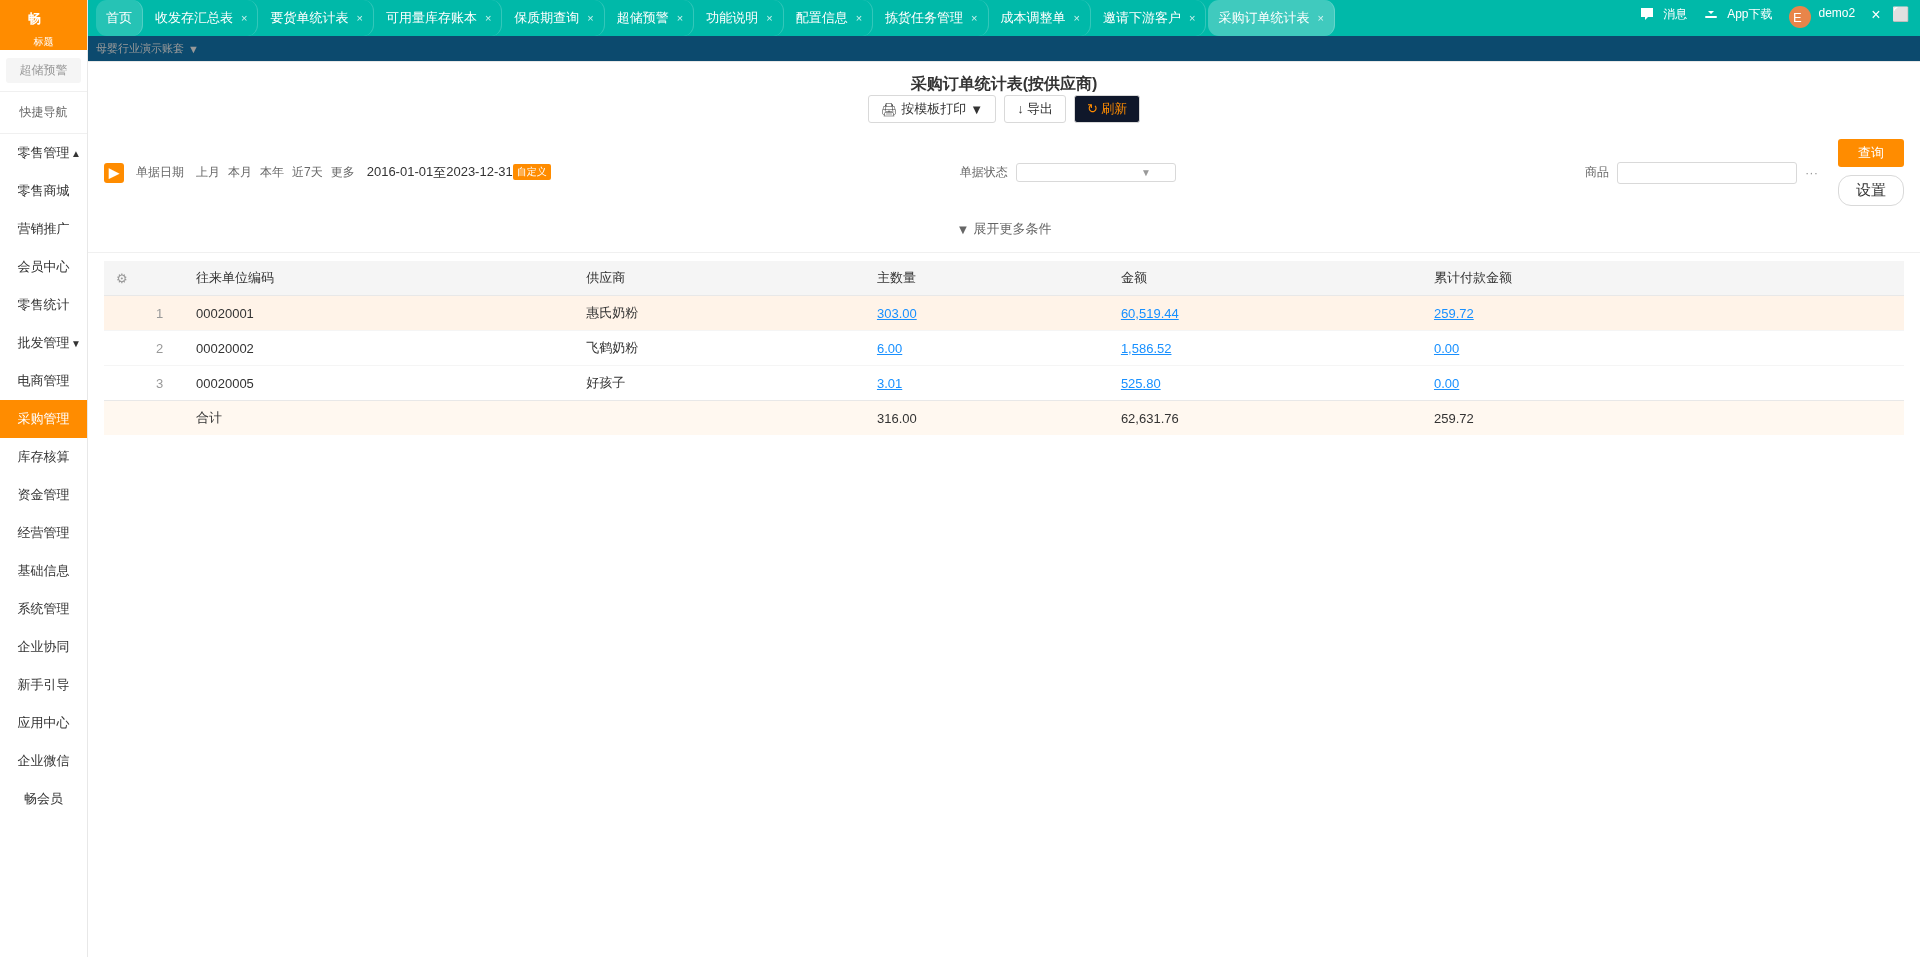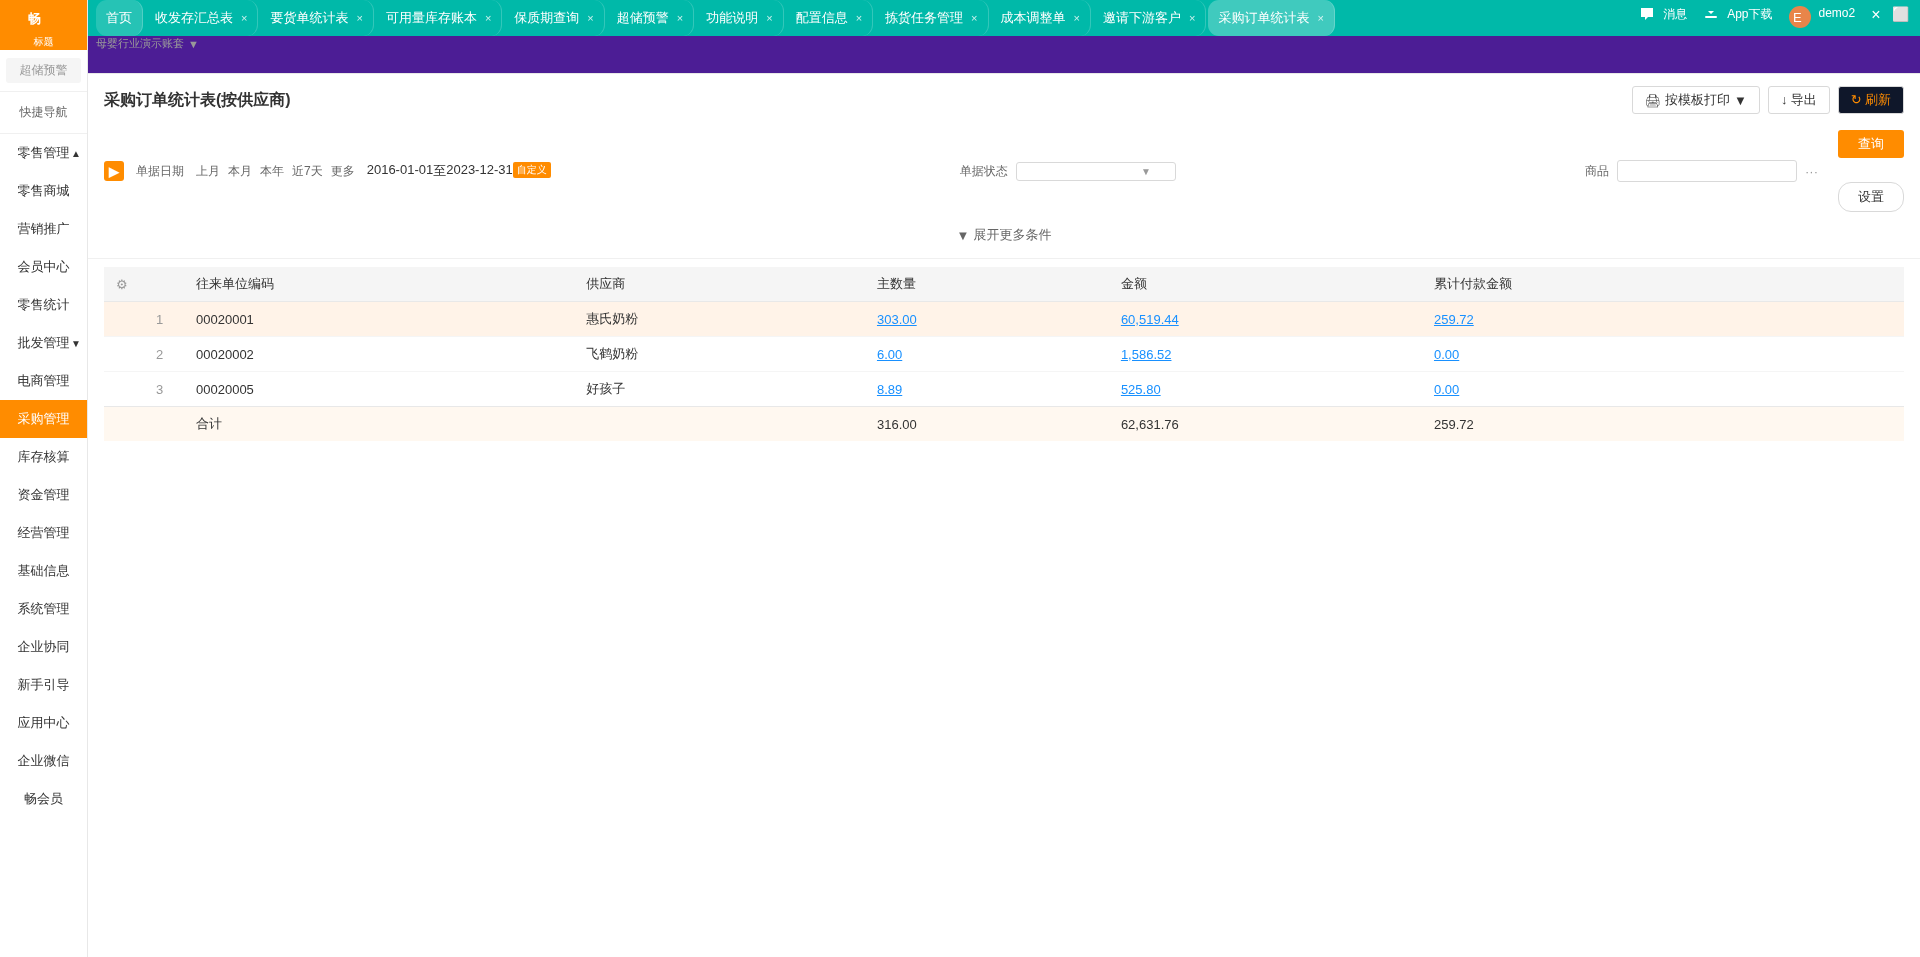--- a/index.html
+++ b/index.html
@@ -23,27 +23,27 @@
     .topbar { height: 36px; background: #00b9a9; display: flex; align-items: center; padding: 0 8px; overflow: hidden; }
     .topbar-tabs { display: flex; flex: 1; overflow: hidden; gap: 2px; }
     .topbar-tab { padding: 0 10px; height: 36px; display: flex; align-items: center; color: #fff; font-size: 12px; cursor: pointer; white-space: nowrap; border-right: 1px solid rgba(255,255,255,0.2); gap: 4px; border-radius: 11px; }
     .topbar-tab.home { background: rgba(255,255,255,0.15); }
     .topbar-tab.active { background: rgba(255,255,255,0.25); }
     .topbar-tab .close-x { color: rgba(255,255,255,0.8); font-size: 11px; margin-left: 4px; }
     .topbar-close-btns { display: flex; gap: 4px; margin-left: auto; padding-left: 8px; }
     .topbar-close-btns span { color: #fff; cursor: pointer; font-size: 14px; padding: 2px; }
 
     
-    .sub-header { height: 38px; background: #4c1d95; border-bottom: 1px solid #e8e8e8; display: flex; align-items: flex-start; padding: 0 8px; gap: 4px; }
+    .sub-header { height: 26px; background: #0c4a6e; border-bottom: 1px solid #e8e8e8; display: flex; align-items: center; padding: 0 8px; gap: 4px; }
     .sub-header-dropdown { display: flex; align-items: center; gap: 4px; color: #666; font-size: 12px; cursor: pointer; }
     .sub-header-dropdown span { color: #999; font-size: 11px; }
 
     
     .content { flex: 1; overflow-y: auto; background: #fff; }
-    .page-header { padding: 12px 16px 8px; display: flex; align-items: center; justify-content: space-between; }
+    .page-header { padding: 12px 16px 8px; display: flex; align-items: center; justify-content: space-between; flex-direction: column; }
     .page-title { font-size: 16px; font-weight: bold; color: #333; }
     .page-actions { display: flex; gap: 8px; align-items: center; }
     .btn-template { background: #fff; border: 1px solid #d9d9d9; color: #333; padding: 4px 12px; border-radius: 3px; cursor: pointer; font-size: 12px; display: flex; align-items: center; gap: 4px; }
     .btn-export { background: #fff; border: 1px solid #d9d9d9; color: #333; padding: 4px 12px; border-radius: 3px; cursor: pointer; font-size: 12px; }
     .btn-refresh { background: #0f172a; border: 1px solid #d9d9d9; color: #ff8c00; padding: 4px 12px; border-radius: 3px; cursor: pointer; font-size: 12px; }
 
     
     .filter-area { padding: 8px 16px; background: #fff; border-bottom: 1px solid #f0f0f0; }
     .filter-row { display: flex; align-items: center; gap: 12px; flex-wrap: wrap; margin-bottom: 8px; }
     .filter-toggle { width: 20px; height: 20px; background: #ff8c00; color: #fff; border-radius: 3px; display: flex; align-items: center; justify-content: center; cursor: pointer; font-size: 14px; font-weight: bold; flex-shrink: 0; }
@@ -55,21 +55,21 @@
     .filter-select { display: flex; align-items: center; gap: 8px; }
     .filter-select-label { color: #666; font-size: 12px; white-space: nowrap; }
     .select-box { border: 1px solid #d9d9d9; border-radius: 3px; padding: 3px 24px 3px 8px; background: #fff; color: #333; font-size: 12px; min-width: 160px; position: relative; cursor: pointer; display: flex; align-items: center; justify-content: space-between; }
     .select-box .arrow { color: #999; font-size: 10px; }
     .filter-goods { display: flex; align-items: center; gap: 8px; }
     .filter-goods-label { color: #666; font-size: 12px; }
     .goods-input { border: 1px solid #d9d9d9; border-radius: 3px; padding: 3px 8px; font-size: 12px; width: 180px; }
     .filter-more-btn { display: flex; align-items: center; justify-content: center; padding: 6px 0; }
     .more-btn { color: #666; font-size: 12px; cursor: pointer; display: flex; align-items: center; gap: 4px; background: none; border: none; }
     .search-btn { background: #ff8c00; color: #fff; padding: 5px 20px; border: none; border-radius: 3px; cursor: pointer; font-size: 13px; }
-    .settings-btn { background: #fff; border: 1px solid #d9d9d9; color: #333; padding: 5px 14px; border-radius: 13px; cursor: pointer; font-size: 13px; margin-top: 20px; display: block; }
+    .settings-btn { background: #fff; border: 1px solid #d9d9d9; color: #333; padding: 5px 14px; border-radius: 13px; cursor: pointer; font-size: 15px; margin-top: 4px; display: block; }
 
     
     .table-container { padding: 8px 16px; }
     table { width: 100%; border-collapse: collapse; }
     thead tr { background: #f5f5f5; }
     thead th { padding: 8px 12px; text-align: left; color: #333; font-weight: normal; border-bottom: 1px solid #e8e8e8; font-size: 13px; }
     tbody tr { border-bottom: 1px solid #f5f5f5; }
     tbody tr.selected { background: #fff3e8; }
     tbody td { padding: 8px 12px; color: #333; font-size: 13px; }
     tbody td.link { color: #1890ff; cursor: pointer; text-decoration: underline; }
@@ -357,21 +357,21 @@
             <td class="link">6.00</td>
             <td class="link">1,586.52</td>
             <td class="link">0.00</td>
             <td></td>
           </tr>
           <tr>
             <td></td>
             <td class="row-num">3</td>
             <td>00020005</td>
             <td>好孩子</td>
-            <td class="link">8.89</td>
+            <td class="link">3.01</td>
             <td class="link">525.80</td>
             <td class="link">0.00</td>
             <td></td>
           </tr>
         </tbody>
         <tfoot>
           <tr class="footer-row">
             <td></td>
             <td></td>
             <td>合计</td>

